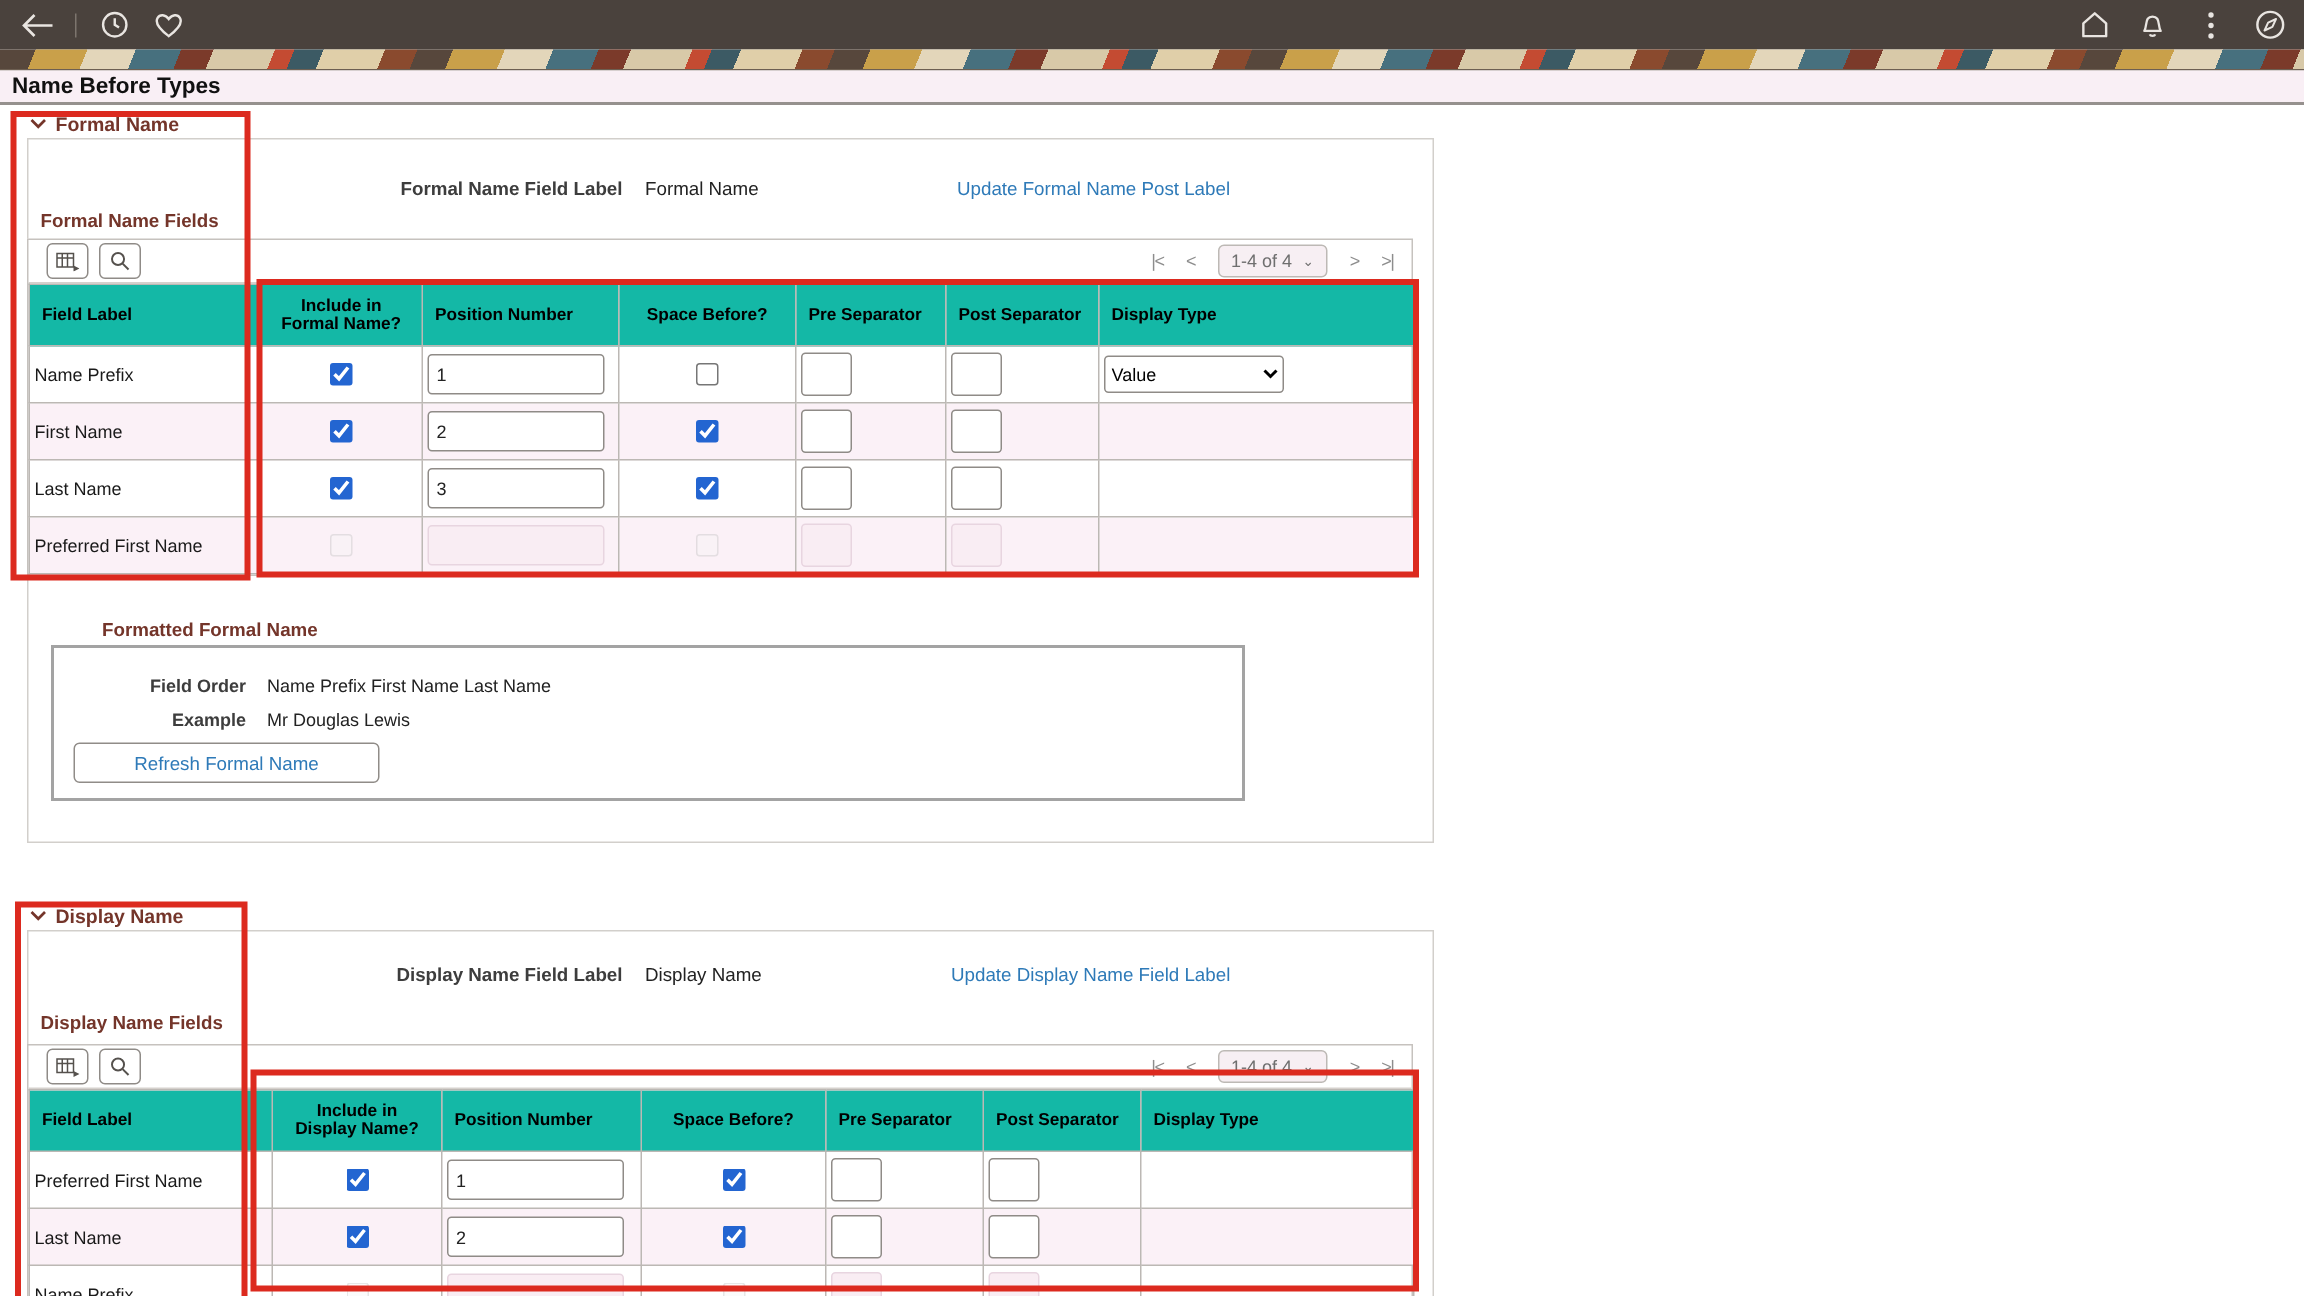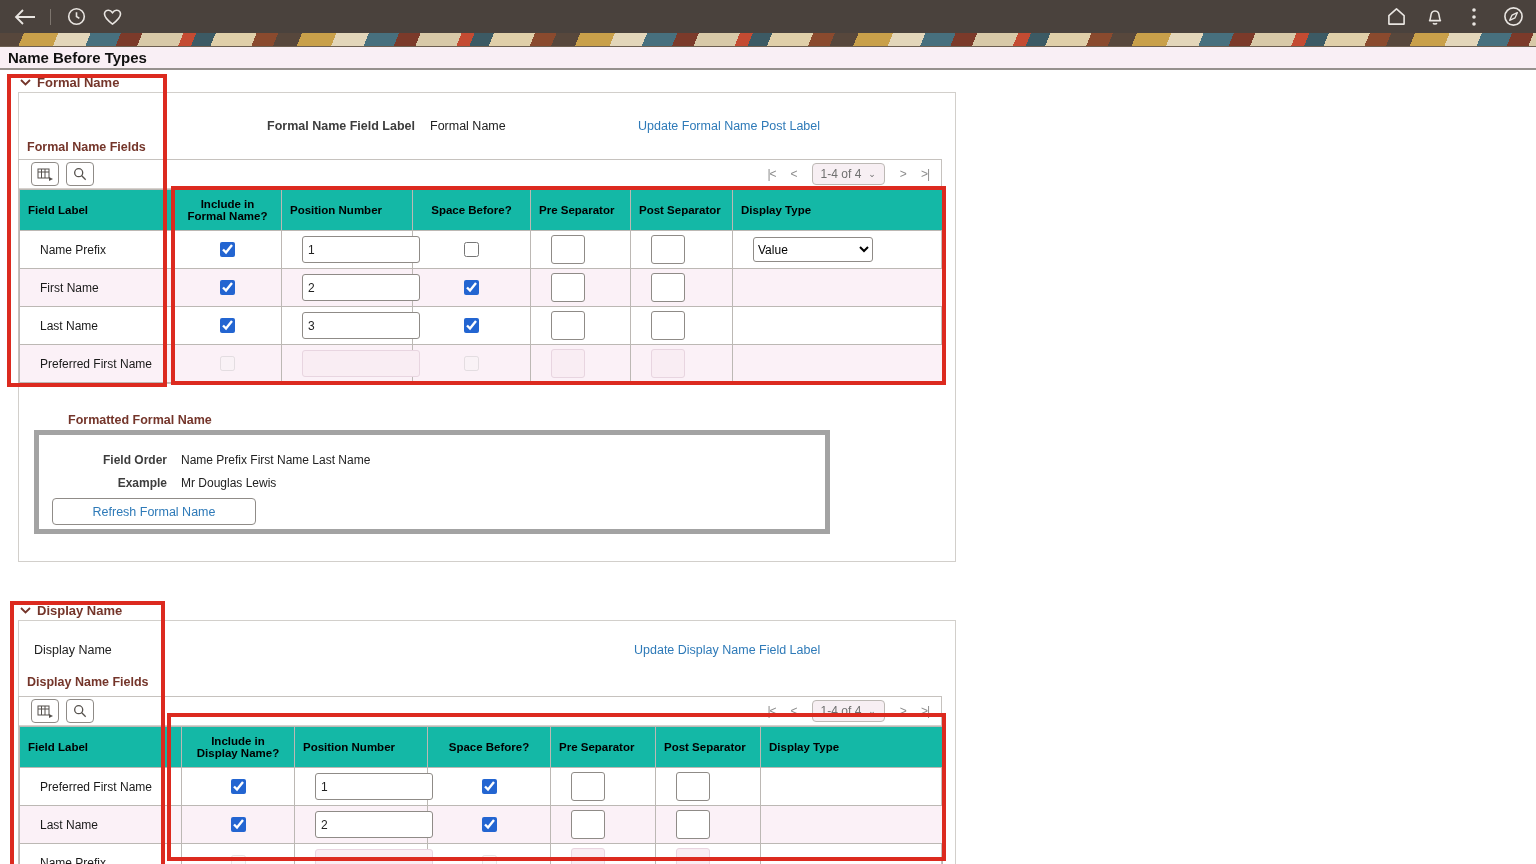--- a/index.html
+++ b/index.html
@@ -52,36 +52,36 @@
   .pager { margin-left:auto; display:flex; align-items:center; gap:15px; color:#8d8d8d; font-size:12px; }
   .pg-arrow { cursor:pointer; letter-spacing:-1px; }
   .pg-box { background:#f7eff3; border:1px solid #bdb9b5; border-radius:4px; padding:3px 8px;
     color:#6f6f6f; display:flex; align-items:center; gap:7px; cursor:pointer; }
   .pg-box .pgchev { font-size:9px; }
 
   table.grid { border-collapse:collapse; table-layout:fixed; }
   .grid th, .grid td { border:1px solid #bcb8b4; font-size:12px; }
   .grid th { font-size:11.5px; font-weight:bold; color:#000; text-align:left; padding:5px 8px; height:41px; background:#14b8a6; }
   .grid th.ctr { text-align:center; }
-  .grid td { height:38px; padding:2px 20px; background:transparent; }
+  .grid td { height:38px; padding:2px 3px; background:transparent; }
   .grid tbody tr:nth-child(even) { background:#fbf1f7; }
   .grid td.c-center { text-align:center; }
   input[type=checkbox] { width:15px; height:15px; accent-color:#2365d1; margin:0; vertical-align:middle; }
   input[type=checkbox]:disabled { opacity:.55; }
   .txt { border:1px solid #8f8b87; border-radius:3px; height:27px; font-size:12px; padding:0 5px;
     font-family:"Liberation Sans",sans-serif; background:#fff; color:#222; }
   .txt.pos { width:118px; }
   .txt.sep { width:34px; height:29px; }
   .txt:disabled { background:#f9edf3; border-color:#e8d5e0; }
   select.ddl { width:120px; height:25px; border:1px solid #8f8b87; border-radius:3px; font-size:12px;
     font-family:"Liberation Sans",sans-serif; background:#fff; }
 
   
   .fmt-title { position:absolute; font-size:12.5px; font-weight:bold; color:#74352a;padding-left:34px; }
-  .fmt-box { position:absolute; border:5px solid #a3a3a3; background:#fff; }
+  .fmt-box { position:absolute; border:2px solid #a3a3a3; background:#fff; }
   .fmt-row { position:absolute; display:flex; font-size:12px; align-items:baseline; }
   .fmt-lab { width:128px; text-align:right; font-weight:bold; color:#3d3d3d; }
   .fmt-val { margin-left:14px; color:#222; }
   .refresh-btn { position:absolute; width:204px; height:27px; border:1px solid #908c88; border-radius:4px;
     background:#fff; color:#2e7ab8; font-size:12.5px; font-family:"Liberation Sans",sans-serif; cursor:pointer; }
 
   
   .redbox { position:absolute; border:4px solid #dc2a1f; pointer-events:none; z-index:50; }
 </style>
 </head>
@@ -266,20 +266,21 @@
   <span class="chev">
     <svg width="11" height="7" viewBox="0 0 11 7">
         <path d="M1 1 L5.5 5.5 L10 1" stroke="#74352a" stroke-width="1.8" fill="none"></path>
       </svg>
   </span>
   <span class="lbl">Display Name</span>
 </div>
 
 <div class="sec-box" style="left:18px; top:620px; width:938px; height:280px;">
   <div class="cap-row" style="top:22px;">
+    <span class="cap" style="width:396px;">Display Name Field Label</span>
     <span class="capval" style="margin-left:15px;">Display Name</span>
     <span class="link" style="position:absolute; left:615px;">Update Display Name Field Label</span>
   </div>
 
   <div class="grid-title" style="left:8px; top:54px;">Display Name Fields</div>
 
   <div class="gridwrap" style="left:-1px; top:75px; width:924px;">
     <div class="gtoolbar">
       <span class="icon-btn">
         <svg width="16" height="13" viewBox="0 0 16 13">

